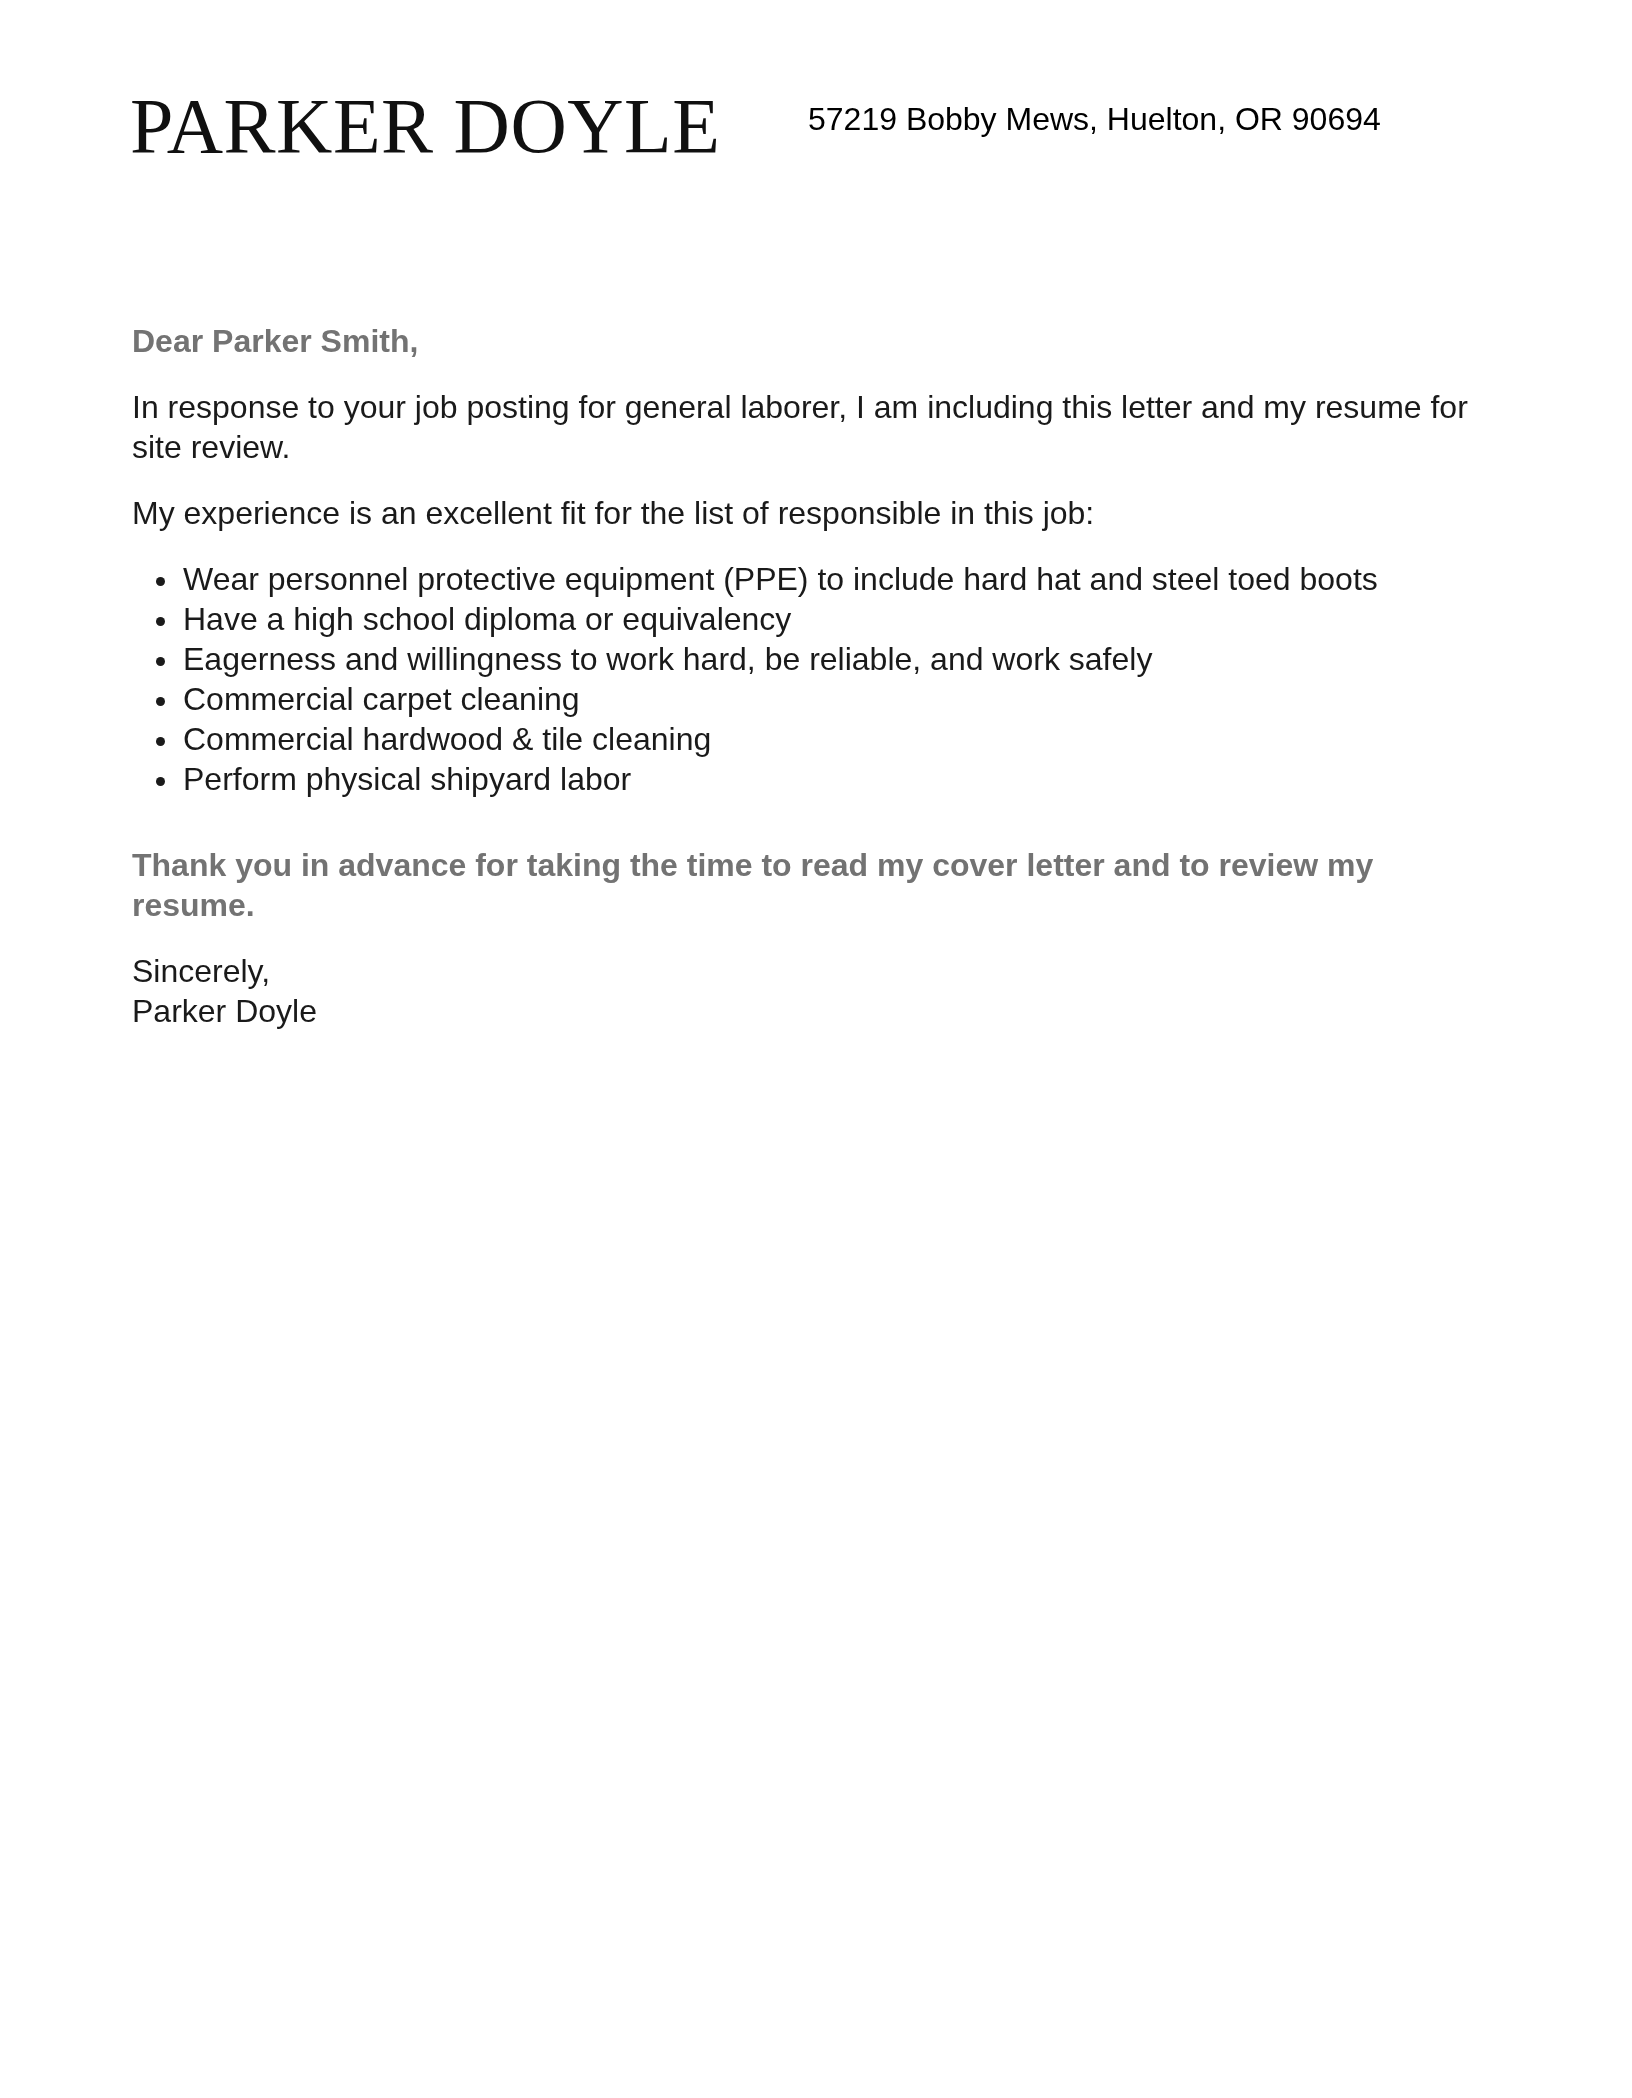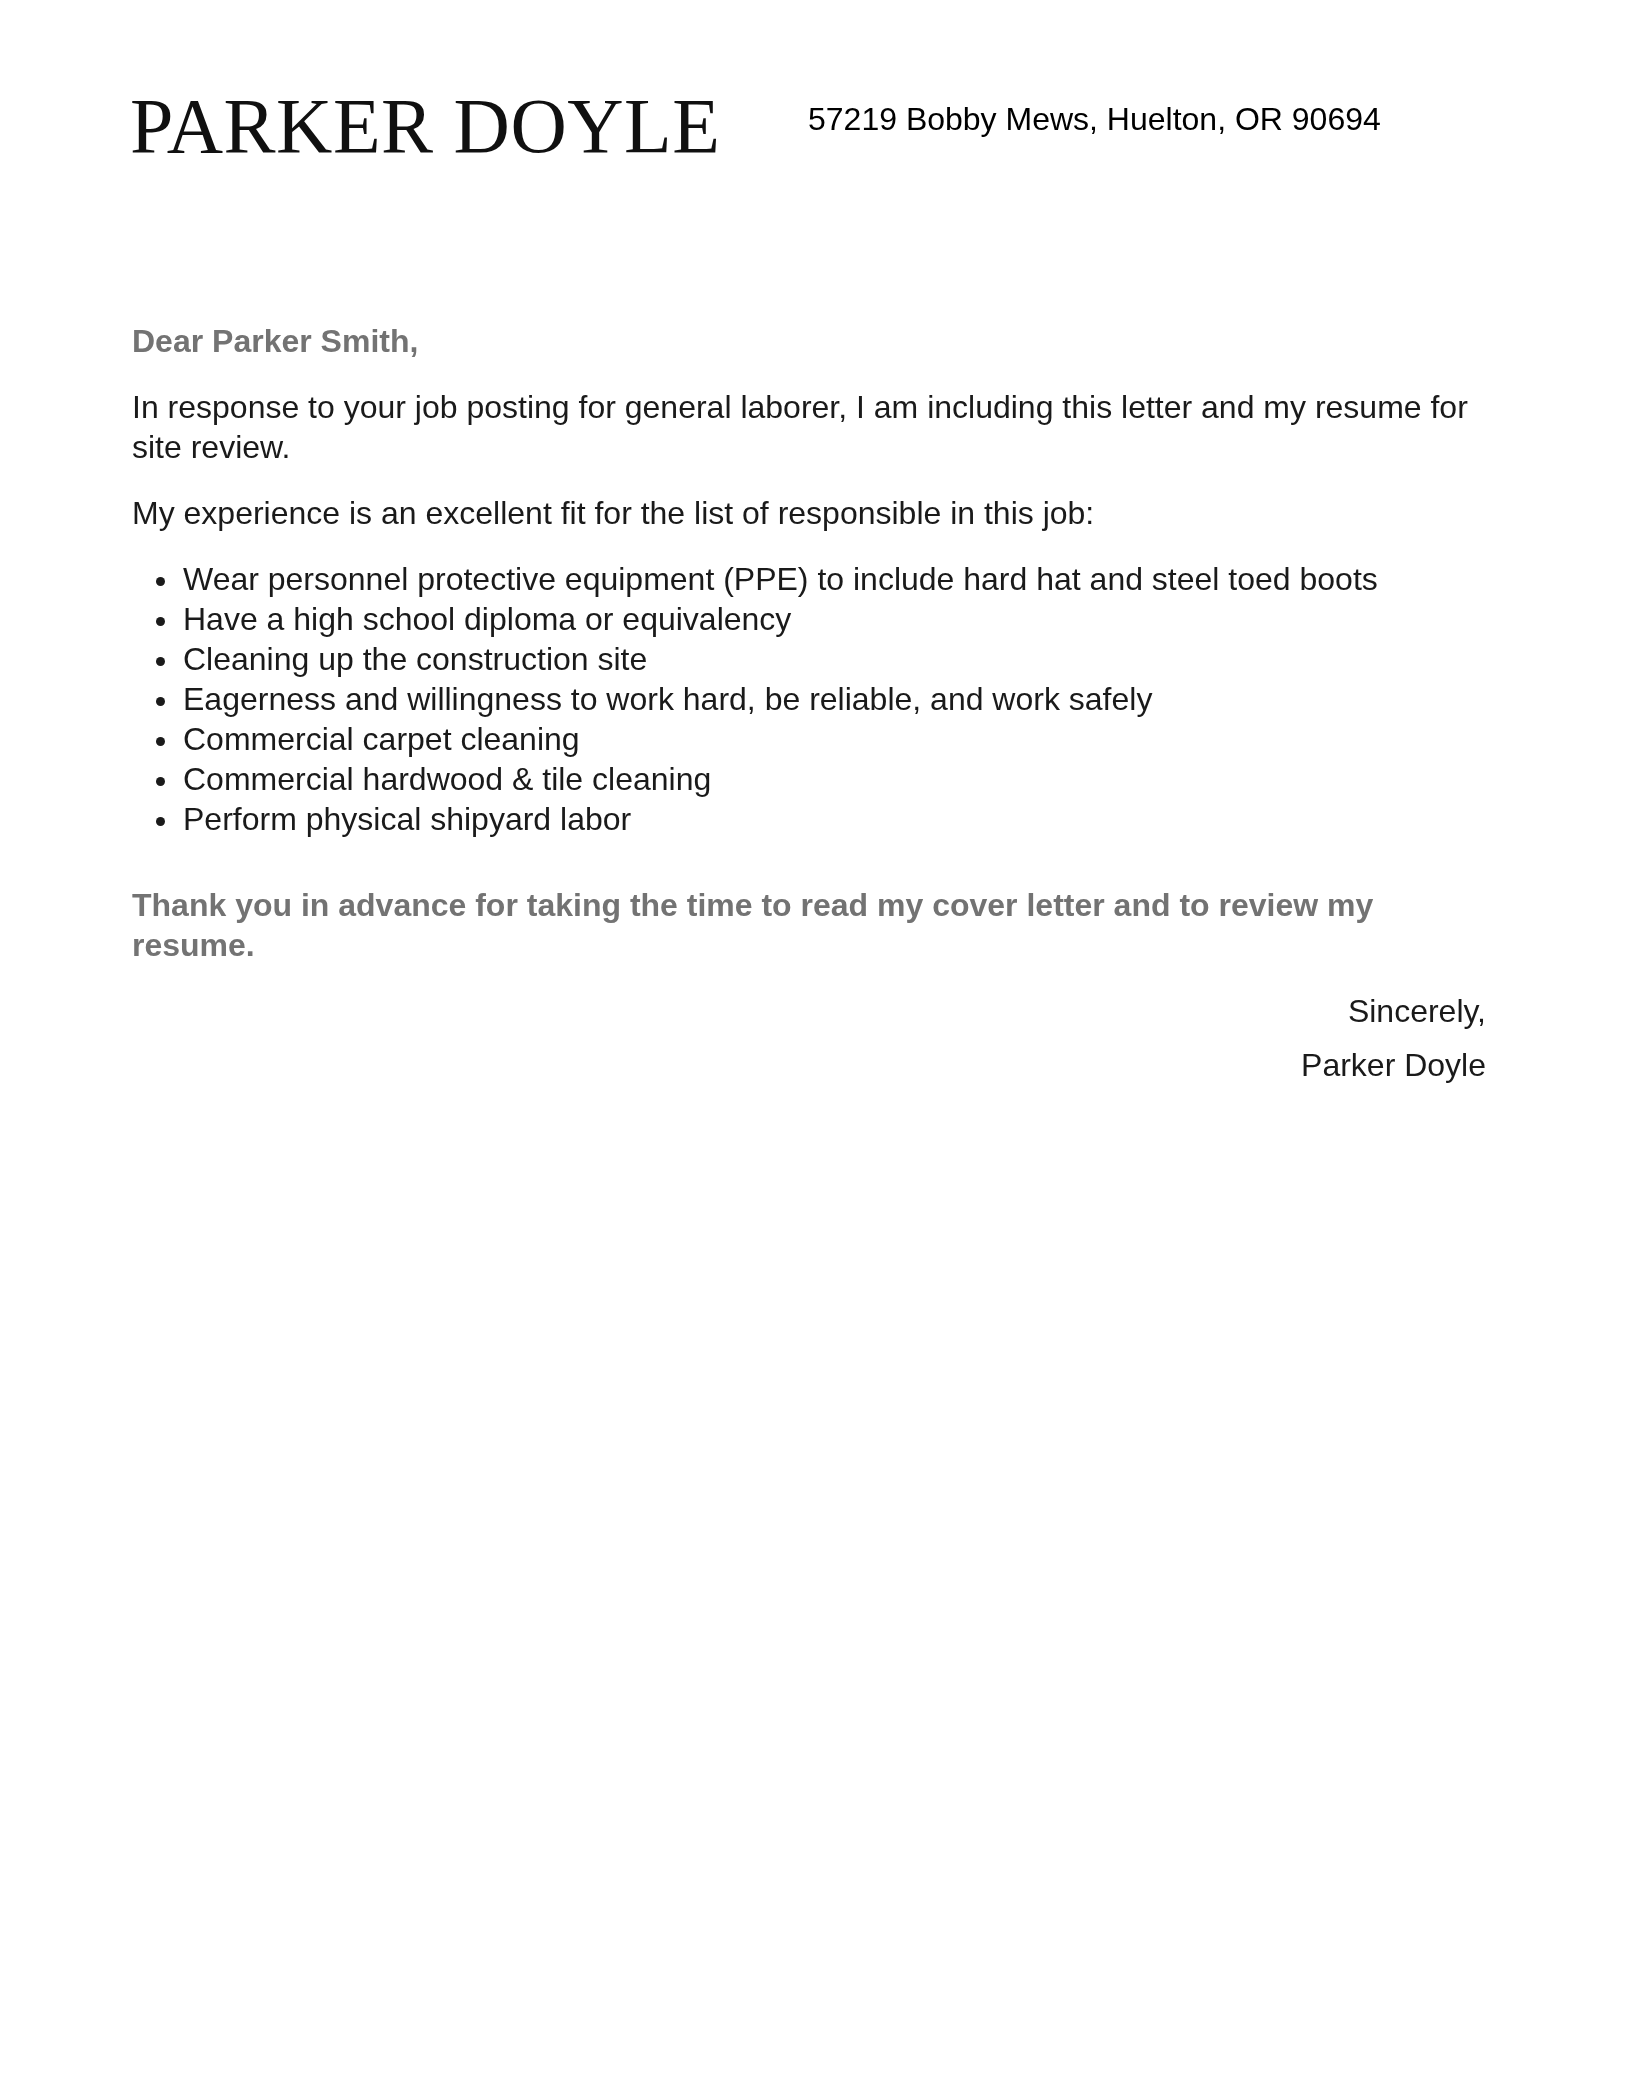--- a/index.html
+++ b/index.html
@@ -70,22 +70,21 @@
     content: "";
     position: absolute;
     left: 24px;
     top: 18px;
     width: 9px;
     height: 9px;
     border-radius: 50%;
     background: #1a1a1a;
   }
   .signoff, .signature-name {
-    margin: 14px !important;
-    text-align: right;
+    margin: 0 !important;
   }
 </style>
 </head>
 <body>
 
 <div class="page">
 
   <div class="name">PARKER DOYLE</div>
 
   <div class="address">57219 Bobby Mews, Huelton, OR 90694</div>
@@ -95,21 +94,20 @@
     <p class="salutation">Dear Parker Smith,</p>
 
     <p class="paragraph">In response to your job posting for general laborer, I am including this letter and my resume for site review.</p>
 
 
     <p class="paragraph">My experience is an excellent fit for the list of responsible in this job:</p>
 
     <ul class="requirements">
       <li>Wear personnel protective equipment (PPE) to include hard hat and steel toed boots</li>
       <li>Have a high school diploma or equivalency</li>
-      <li>Cleaning up the construction site</li>
       <li>Eagerness and willingness to work hard, be reliable, and work safely</li>
       <li>Commercial carpet cleaning</li>
       <li>Commercial hardwood &amp; tile cleaning</li>
       <li>Perform physical shipyard labor</li>
     </ul>
 
     <p class="closing-emphasis">Thank you in advance for taking the time to read my cover letter and to review my resume.</p>
 
     <p class="signoff">Sincerely,</p>
 

